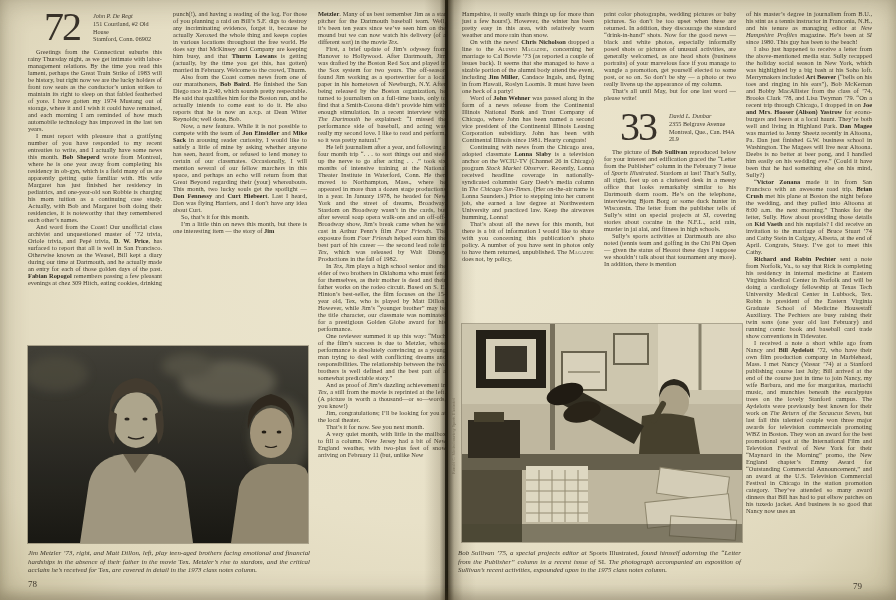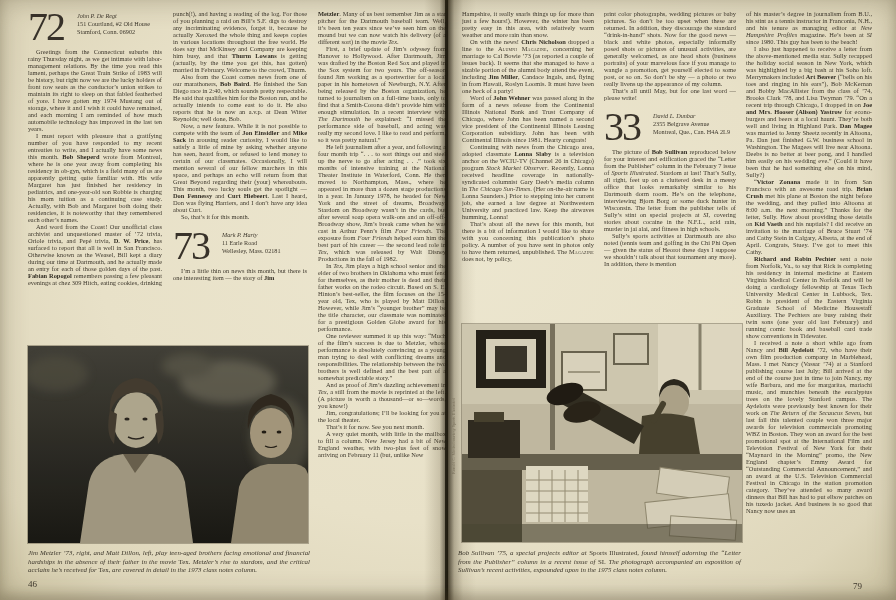--- a/index.html
+++ b/index.html
@@ -13,21 +13,21 @@
     background:linear-gradient(90deg, rgba(90,78,52,0) 0%, rgba(90,78,52,.22) 30%, rgba(33,26,12,.78) 46%, rgba(70,60,38,.35) 58%, rgba(90,78,52,.10) 75%, rgba(90,78,52,0) 100%);}
   .gutter::after{content:"";position:absolute;left:21px;top:0;width:3px;height:100%;background:rgba(20,16,6,.8);}
 
   .col{position:absolute;overflow:hidden;font-size:6.4px;line-height:7px;text-align:justify;color:#3e382d;}
   .col p{margin:0;text-indent:8px;}
   .col p.cont{text-indent:0;}
   .col b{font-weight:bold;color:#322d23;}
   .col i{font-style:italic;}
   .sc{font-variant:small-caps;letter-spacing:.2px;}
 
-  .sec-header{display:flex;gap:13px;align-items:flex-start;margin:9px 0 5px 0;text-indent:0;}
+  .sec-header{display:flex;gap:13px;align-items:flex-start;margin:9px 0 5px 16px;text-indent:0;}
   .sec-header:first-child{margin-top:0;}
   .sec-num{font-family:"Liberation Serif",serif;font-size:40px;line-height:33px;letter-spacing:-2px;color:#38322a;flex:0 0 auto;}
   .sec-addr{font-size:6.2px;line-height:7.8px;padding-top:2px;text-align:left;}
   .sec-addr .nm{font-style:italic;}
 
   .photo{position:absolute;box-shadow:0 0 0 1px rgba(60,52,35,.35);}
   .photo svg{display:block;}
 
   .caption{position:absolute;margin:0;font-style:italic;font-size:6.9px;line-height:8.6px;text-align:justify;color:#3c362b;}
   .caption i{font-style:normal;}
@@ -50,24 +50,20 @@
         </div>
         <p>Greetings from the Connecticut suburbs this rainy Thursday night, as we get intimate with labor-management relations. By the time you read this lament, perhaps the Great Train Strike of 1983 will be history, but right now we are the lucky holders of front row seats as the conductor’s union strikes to maintain its right to sleep on that fabled featherbed of yore. I have gotten my 1974 Mustang out of storage, where it and I wish it could have remained, and each morning I am reminded of how much automobile technology has improved in the last ten years.</p>
         <p>I must report with pleasure that a gratifying number of you have responded to my recent entreaties to write, and I actually have some news this month. <b>Bob Sheperd</b> wrote from Montreal, where he is one year away from completing his residency in ob-gyn, which is a field many of us are apparently getting quite familiar with. His wife Margaret has just finished her residency in pediatrics, and one-year-old son Robbie is charging his mom tuition as a continuing case study. Actually, with Bob and Margaret both doing their residencies, it is noteworthy that they remembered each other’s names.</p>
         <p>And word from the Coast! Our unofficial class archivist and unquestioned master of ’72 trivia, Oriole trivia, and Pepé trivia, <b>D. W. Price</b>, has surfaced to report that all is well in San Francisco. Otherwise known as the Weasel, Bill kept a diary during our time at Dartmouth, and he actually made an entry for each of those golden days of the past. <b>Fabian Ropogol</b> remembers passing a few pleasant evenings at chez 309 Hitch, eating cookies, drinking</p>
       </div>
     <div class="col" style="left:173px;top:10px;width:134px;height:333px;">
         <p class="cont">punch(!), and having a reading of the log. For those of you planning a raid on Bill’s S.F. digs to destroy any incriminating evidence, forget it, because he actually Xeroxed the whole thing and keeps copies in various locations throughout the free world. He does say that McKinsey and Company are keeping him busy, and that <b>Thurm Lowans</b> is getting (actually, by the time you get this, has gotten) married in February. Welcome to the crowd, Thurm.</p>
         <p>Also from the Coast comes news from one of our marathoners, <b>Bob Baird</b>. He finished the San Diego race in 2:40, which sounds pretty respectable. He said that qualifies him for the Boston run, and he actually intends to come east to do it. He also reports that he is now an a.v.p. at Dean Witter Reynolds; well done, Bob.</p>
         <p>Now, a new feature. While it is not possible to compete with the team of <b>Jon Einsidler</b> and <b>Mike Sack</b> in arousing reader curiosity, I would like to satisfy a little of mine by asking whether anyone has seen, heard from, or refused to lend money to certain of our classmates. Occasionally, I will mention several of our fellow marchers in this space, and perhaps an echo will return from that Great Beyond regarding their (your) whereabouts. This month, two lucky souls get the spotlight — <b>Don Fennessy</b> and <b>Curt Hiebeert</b>. Last I heard, Don was flying Harriers, and I don’t have any idea about Curt.</p>
         <p>So, that’s it for this month.</p>
-        <div class="sec-header">
-          <span class="sec-num">73</span>
-          <span class="sec-addr"><span class="nm">Mark P. Harty</span><br>11 Earle Road<br>Wellesley, Mass.  02181</span>
-        </div>
         <p>I’m a little thin on news this month, but there is one interesting item — the story of <b>Jim</b></p>
       </div>
     <div class="col" style="left:318px;top:10px;width:128px;height:578px;">
         <p class="cont"><b>Metzler</b>. Many of us best remember Jim as a star pitcher for the Dartmouth baseball team. Well, it’s been ten years since we’ve seen him on the mound but we can now watch his delivery (of a different sort) in the movie <i>Tex</i>.</p>
         <p>First, a brief update of Jim’s odyssey from Hanover to Hollywood. After Dartmouth, Jim was drafted by the Boston Red Sox and played in the Sox system for two years. The off-season found Jim working as a sportswriter for a local paper in his hometown of Newburgh, N.Y. After being released by the Boston organization, he turned to journalism on a full-time basis, only to find that a Smith-Corona didn’t provide him with enough stimulation. In a recent interview with <i>The Dartmouth</i> he explained: “I missed the performance side of baseball, and acting was really my second love. I like to read and perform, so it was pretty natural.”</p>
         <p>He left journalism after a year, and following a four month trip “. . . to sort things out and steel up the nerve to go after acting . . .” took six months of intensive training at the National Theater Institute in Waterford, Conn. He then moved to Northampton, Mass., where he appeared in more than a dozen stage productions in a year. In January 1978, he headed for New York and the street of dreams, Broadway. Stardom on Broadway wasn’t in the cards, but after several soap opera walk-ons and an off-off-Broadway show, Jim’s break came when he was cast in Arthur Penn’s film <i>Four Friends</i>. The exposure from <i>Four Friends</i> helped earn him the best part of his career — the second lead role in <i>Tex</i>, which was released by Walt Disney Productions in the fall of 1982.</p>
         <p>In <i>Tex</i>, Jim plays a high school senior and the elder of two brothers in Oklahoma who must fend for themselves, as their mother is dead and their father works on the rodeo circuit. Based on S. E. Hinton’s best-seller, the film focuses on the 15-year old, Tex, who is played by Matt Dillon. However, while Jim’s “younger brother” may be the title character, our classmate was nominated for a prestigious Golden Globe award for his performance.</p>
         <p>One reviewer summed it up this way: “Much of the film’s success is due to Metzler, whose performance is absolutely convincing as a young man trying to deal with conflicting dreams and responsibilities. The relationship between the two brothers is well defined and the best part of a somewhat predictable story.”</p>
         <p>And as proof of Jim’s dazzling achievement in <i>Tex</i>, a still from the movie is reprinted at the left. (A picture is worth a thousand—or so—words, you know!)</p>
         <p>Jim, congratulations; I’ll be looking for you at the local theater.</p>
@@ -109,21 +105,21 @@
           <ellipse cx="243" cy="87" rx="21" ry="25" fill="#ab9d81"></ellipse>
           <path d="M220 83 Q217 54 243 48 Q269 54 266 83 Q262 61 243 59 Q226 61 220 83 Z" fill="#322b20"></path>
           <ellipse cx="236" cy="86" rx="2.4" ry="1.5" fill="#231e16"></ellipse>
           <ellipse cx="251" cy="86" rx="2.4" ry="1.5" fill="#231e16"></ellipse>
           <path d="M237 100 Q243 103 249 100" stroke="#231e16" stroke-width="1.2" fill="none"></path>
         </g>
         <rect width="280" height="197" fill="#000" opacity="0.05"></rect>
       </svg>
     </div>
     <p class="caption" style="left:28px;top:549px;width:282px;">Jim Metzler ’73, right, and Matt Dillon, left, play teen-aged brothers facing emotional and financial hardships in the absence of their father in the movie <i>Tex</i>. Metzler’s rise to stardom, and the critical acclaim he’s received for <i>Tex</i>, are covered in detail in the 1973 class notes column.</p>
-    <div class="pagenum" style="left:28px;top:579px;">46</div>
+    <div class="pagenum" style="left:28px;top:579px;">78</div>
   </div>
 
   <div class="gutter"></div>
 
   <div>
     <div class="col" style="left:462px;top:10px;width:132px;height:310px;">
         <p class="cont">Hampshire, it really snarls things up for more than just a few hours!). However, the winter has been pretty easy in this area, with relatively warm weather and more rain than snow.</p>
         <p>On with the news! <b>Chris Nicholson</b> dropped a line to the <span class="sc">Alumni Magazine</span>, concerning her marriage to Cal Bowie ’73 (as reported a couple of issues back). It seems that she managed to have a sizable portion of the alumni body attend the event, including <b>Jim Miller</b>, Candace Ingals, and, flying in from Hawaii, Roslyn Loomis. It must have been one heck of a party!</p>
         <p>Word of <b>John Wehner</b> was passed along in the form of a news release from the Continental Illinois National Bank and Trust Company of Chicago, where John has been named a second vice president of the Continental Illinois Leasing Corporation subsidiary. John has been with Continental Illinois since 1981. Hearty congrats!</p>
         <p>Continuing with news from the Chicago area, adopted classmate <b>Lonna Slaby</b> is a television anchor on the WCIU-TV (Channel 26 in Chicago) program <i>Stock Market Observer</i>. Recently, Lonna received headline coverage in nationally-syndicated columnist Gary Deeb’s media column in <i>The Chicago Sun-Times</i>. (Her on-the-air name is Lonna Saunders.) Prior to stepping into her current job, she earned a law degree at Northwestern University and practiced law. Keep the airwaves humming, Lonna!</p>

